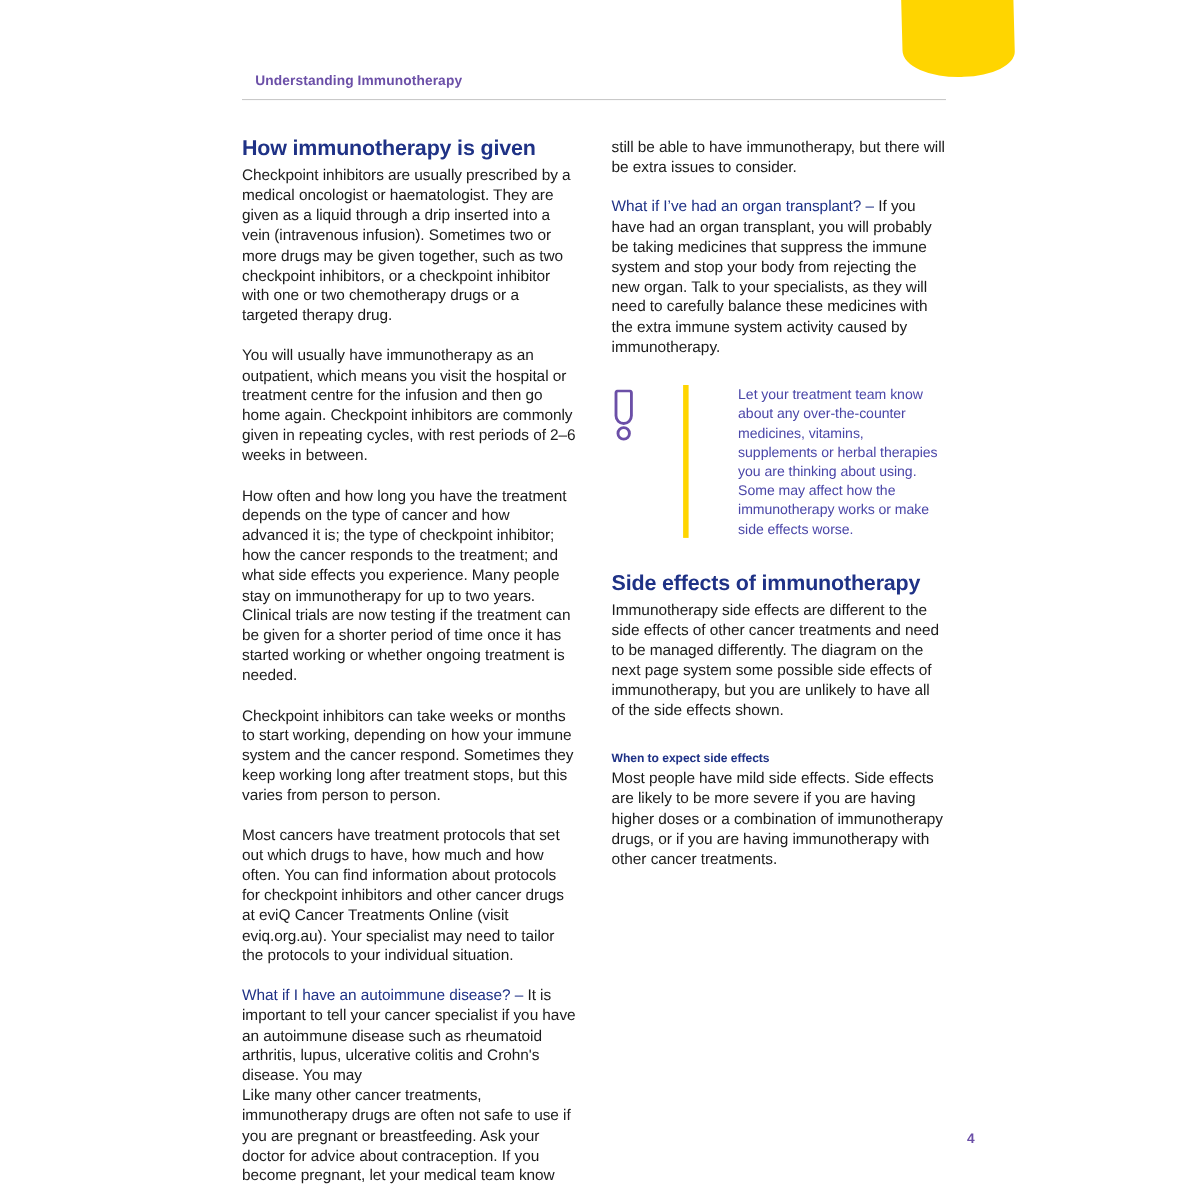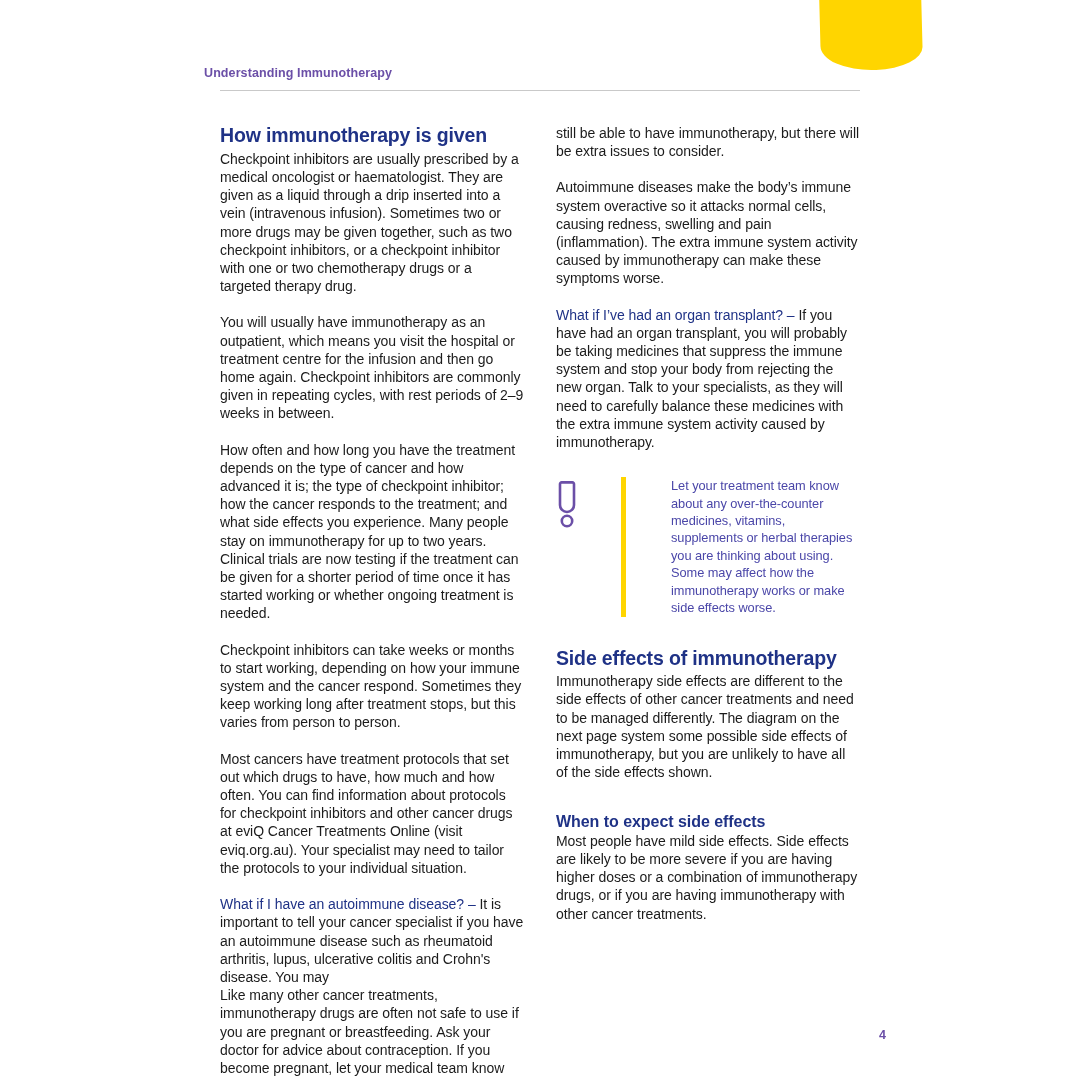--- a/index.html
+++ b/index.html
@@ -27,21 +27,21 @@
     width: 102px;
     height: 84px;
     background: #FFD500;
     border-radius: 6% 4% 46% 52% / 4% 6% 26% 30%;
     transform: rotate(-1.5deg);
   }
 
   
   .running-header {
     position: absolute;
-    left: 204px;
+    left: 232px;
     top: 66px;
     width: 640px;
   }
   .running-header .rh-text {
     font-size: 12.5px;
     font-weight: bold;
     color: #6B4FA7;
     letter-spacing: 0.1px;
     line-height: 1.2;
   }
@@ -69,21 +69,21 @@
 
   h1.section-title {
     font-size: 19.5px;
     font-weight: bold;
     color: #1F3286;
     margin: 0 0 2px 0;
     line-height: 1.22;
     letter-spacing: -0.15px;
   }
   h2.sub-title {
-    font-size: 16px;
+    font-size: 11px;
     font-weight: bold;
     color: #1F3286;
     margin: 0 0 0 0;
     line-height: 1.27;
     letter-spacing: -0.05px;
   }
   p.body {
     font-size: 14px;
     line-height: 18.2px;
     color: #1b1b1b;
@@ -149,36 +149,35 @@
   </div>
   <div class="rule"></div>
 
   <div class="columns">
 
     <div class="col">
 
       <h1 class="section-title">How immunotherapy is given</h1>
 
       <p class="body after-head">Checkpoint inhibitors are usually prescribed by a medical oncologist or haematologist. They are given as a liquid through a drip inserted into a vein (intravenous infusion). Sometimes two or more drugs may be given together, such as two checkpoint inhibitors, or a checkpoint inhibitor with one or two chemotherapy drugs or a targeted therapy drug.</p>
-      <p class="body">You will usually have immunotherapy as an outpatient, which means you visit the hospital or treatment centre for the infusion and then go home again. Checkpoint inhibitors are commonly given in repeating cycles, with rest periods of 2–9 weeks in between.</p>
+      <p class="body">You will usually have immunotherapy as an outpatient, which means you visit the hospital or treatment centre for the infusion and then go home again. Checkpoint inhibitors are commonly given in repeating cycles, with rest periods of 2–6 weeks in between.</p>
       <p class="body">How often and how long you have the treatment depends on the type of cancer and how advanced it is; the type of checkpoint inhibitor; how the cancer responds to the treatment; and what side effects you experience. Many people stay on immunotherapy for up to two years. Clinical trials are now testing if the treatment can be given for a shorter period of time once it has started working or whether ongoing treatment is needed.</p>
       <p class="body">Checkpoint inhibitors can take weeks or months to start working, depending on how your immune system and the cancer respond. Sometimes they keep working long after treatment stops, but this varies from person to person.</p>
       <p class="body">Most cancers have treatment protocols that set out which drugs to have, how much and how often. You can find information about protocols for checkpoint inhibitors and other cancer drugs at eviQ Cancer Treatments Online (visit eviq.org.au). Your specialist may need to tailor the protocols to your individual situation.</p>
       <p class="body tight">
         <span class="lead-in">What if I have an autoimmune disease? –</span><span> It is important to tell your cancer specialist if you have an autoimmune disease such as rheumatoid arthritis, lupus, ulcerative colitis and Crohn's disease. You may</span>
       </p>
 
       <p class="body">Like many other cancer treatments, immunotherapy drugs are often not safe to use if you are pregnant or breastfeeding. Ask your doctor for advice about contraception. If you become pregnant, let your medical team know immediately.</p>
 
     </div>
 
     <div class="col">
 
       <p class="body">still be able to have immunotherapy, but there will be extra issues to consider.</p>
-      <p class="body">Autoimmune diseases make the body’s immune system overactive so it attacks normal cells, causing redness, swelling and pain (inflammation). The extra immune system activity caused by immunotherapy can make these symptoms worse.</p>
 
       <p class="body tight">
         <span class="lead-in">What if I’ve had an organ transplant? –</span><span> If you have had an organ transplant, you will probably be taking medicines that suppress the immune system and stop your body from rejecting the new organ. Talk to your specialists, as they will need to carefully balance these medicines with the extra immune system activity caused by immunotherapy.</span>
       </p>
 
       <div class="callout">
         <div class="callout-icon">
           <svg width="22" height="48" viewBox="0 0 22 48" aria-hidden="true">
             <path d="M4 3 L4 24 A7 7 0 0 0 18 24 L18 3 A1.6 1.6 0 0 0 16.4 1.4 L5.6 1.4 A1.6 1.6 0 0 0 4 3 Z" fill="none" stroke="#6B4FA7" stroke-width="2.6"></path>
             <circle cx="11" cy="40" r="5.2" fill="none" stroke="#6B4FA7" stroke-width="2.6"></circle>

